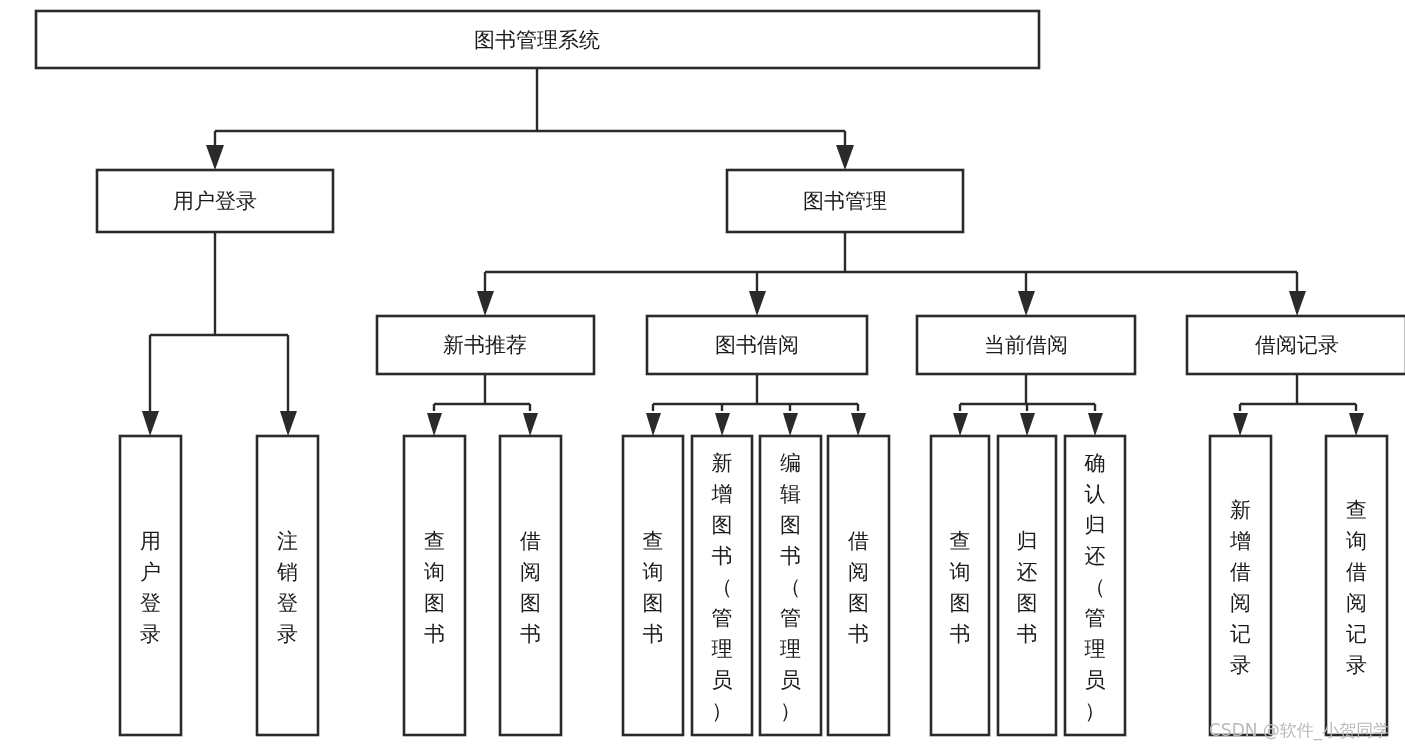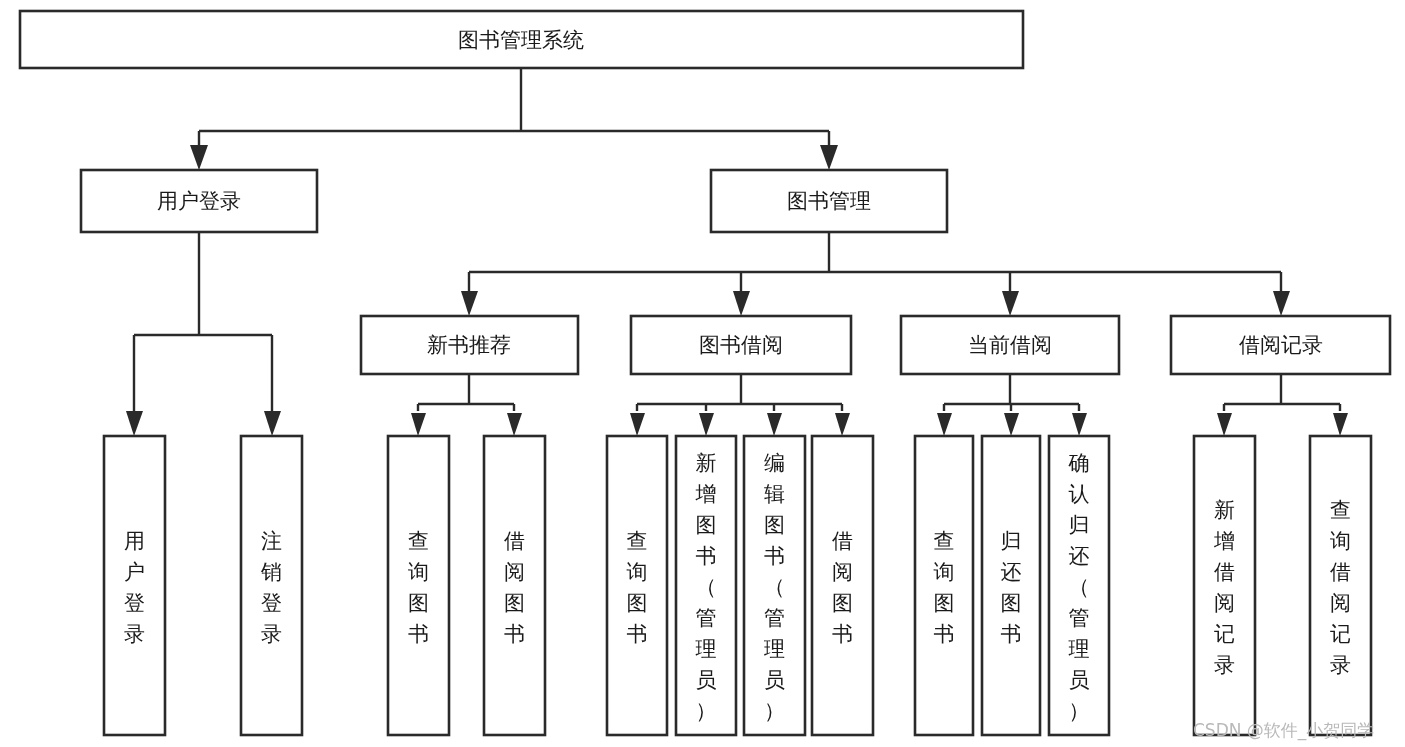--- a/index.html
+++ b/index.html
@@ -9,21 +9,21 @@
   }
   body {
     width: 1405px;
     height: 747px;
     overflow: hidden;
     font-family: "DejaVu Sans", "Liberation Sans", sans-serif;
     position: relative;
   }
   #diagram-root {
     position: absolute;
-    left: 0;
+    left: 16px;
     top: 0;
     width: 1264px;
     height: 747px;
   }
   svg#flow {
     display: block;
     width: 1405px;
     height: 747px;
   }
   .node-box {

